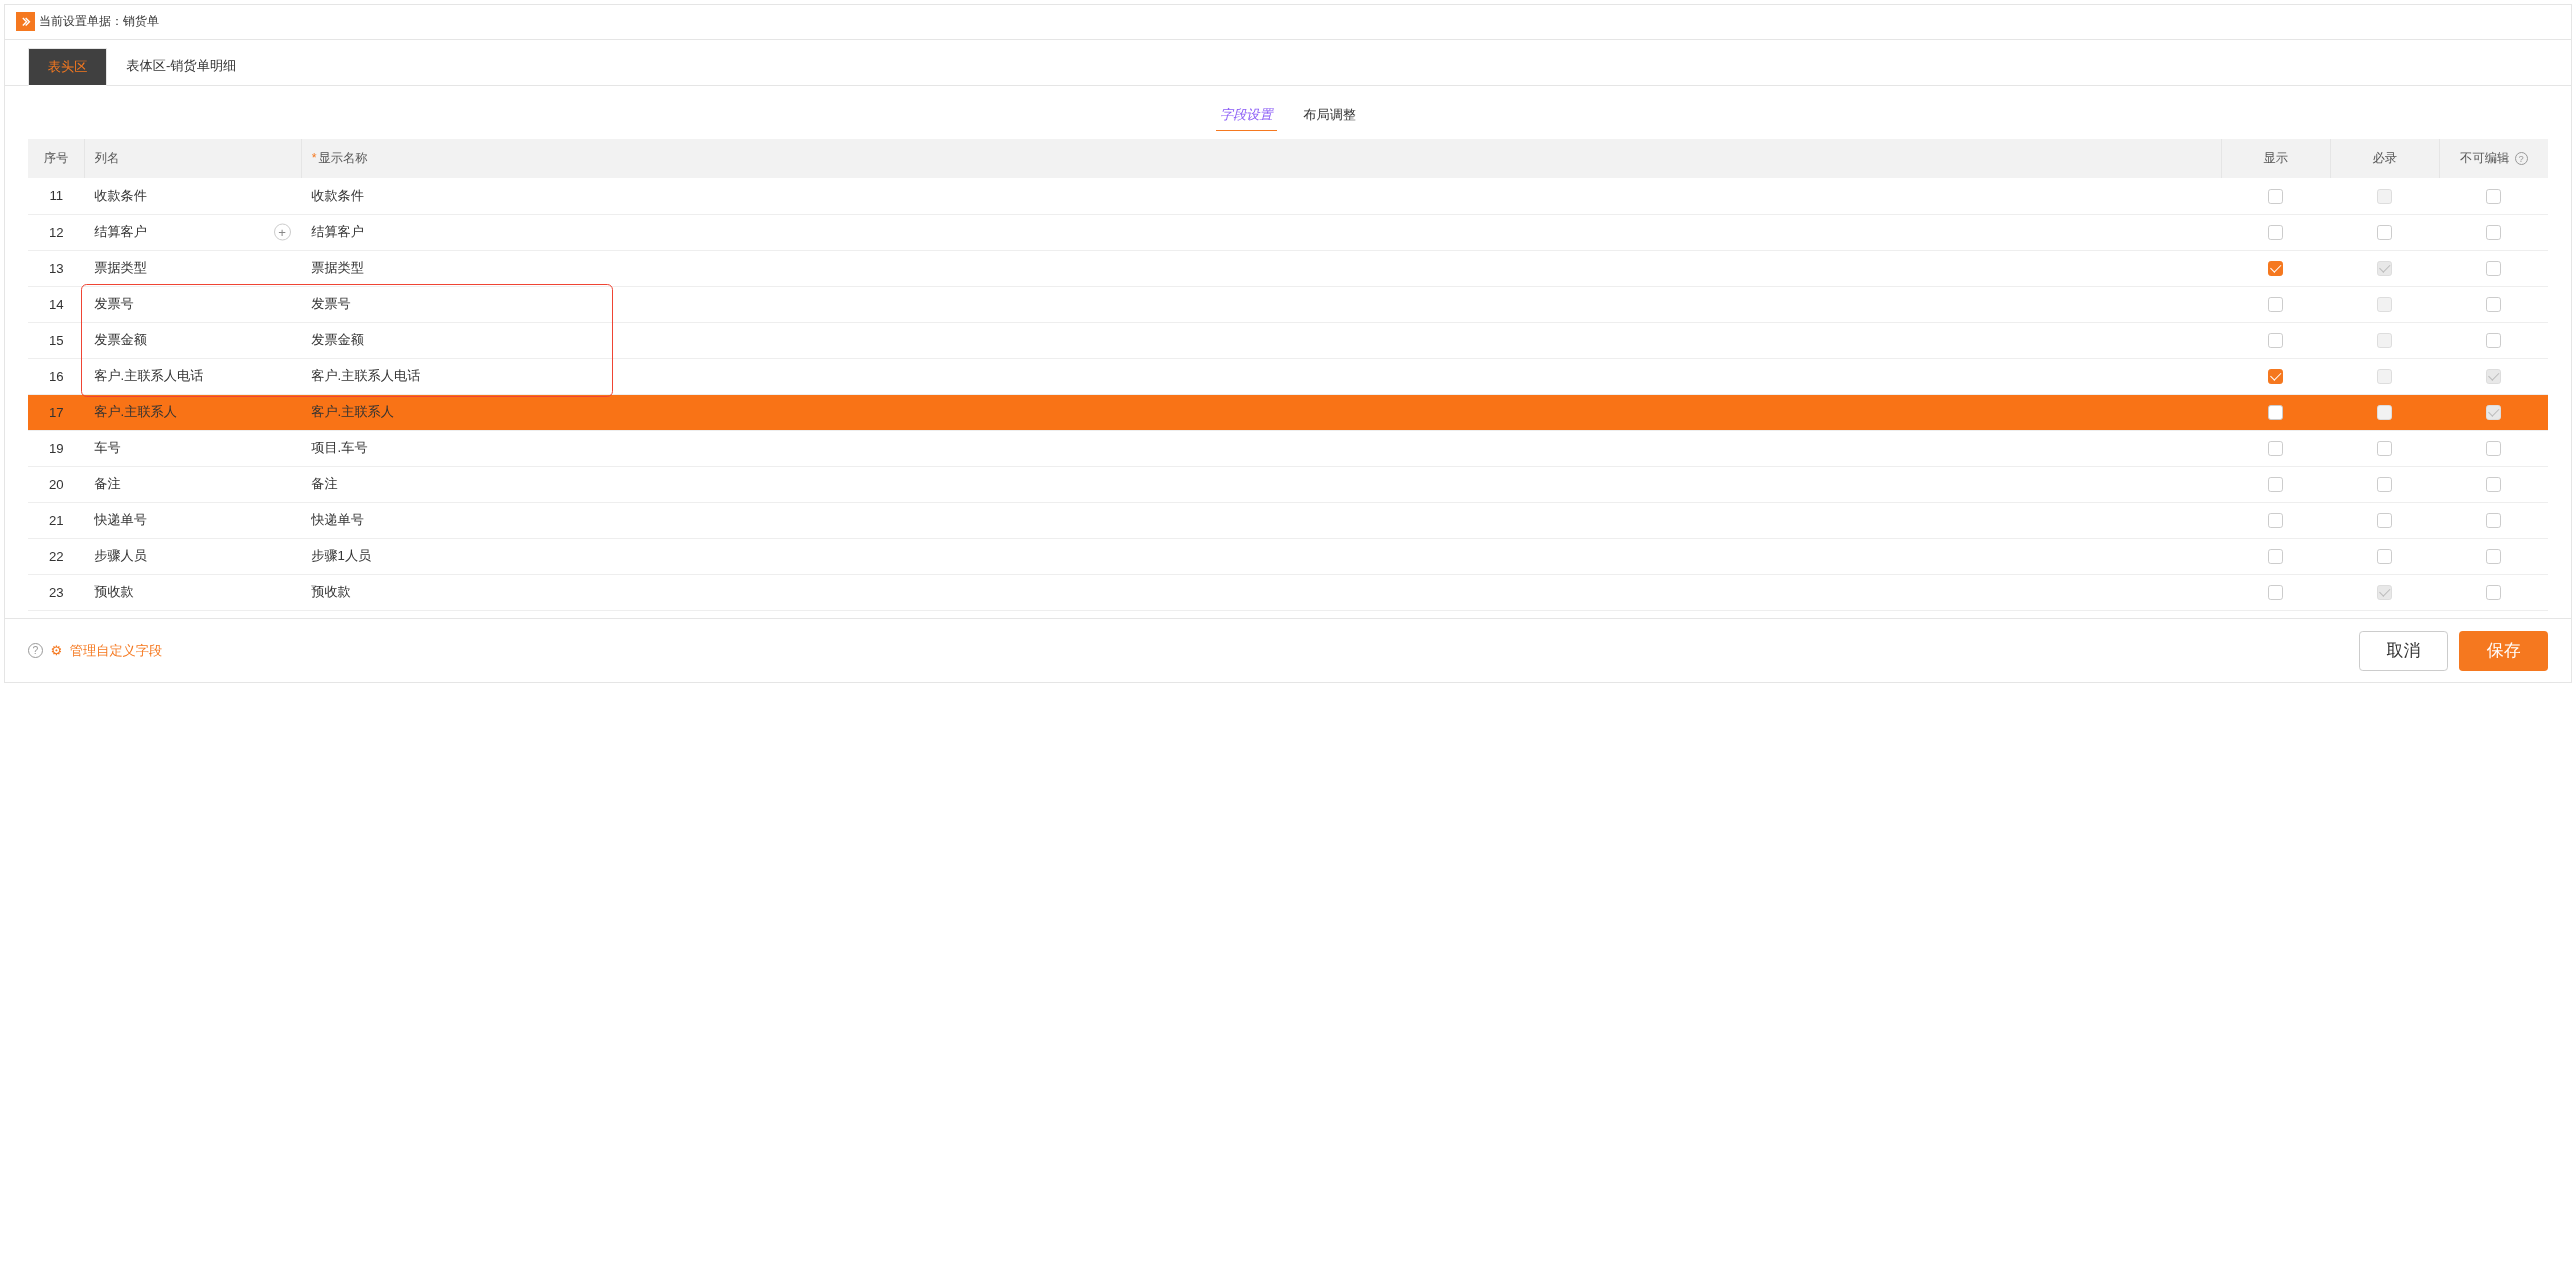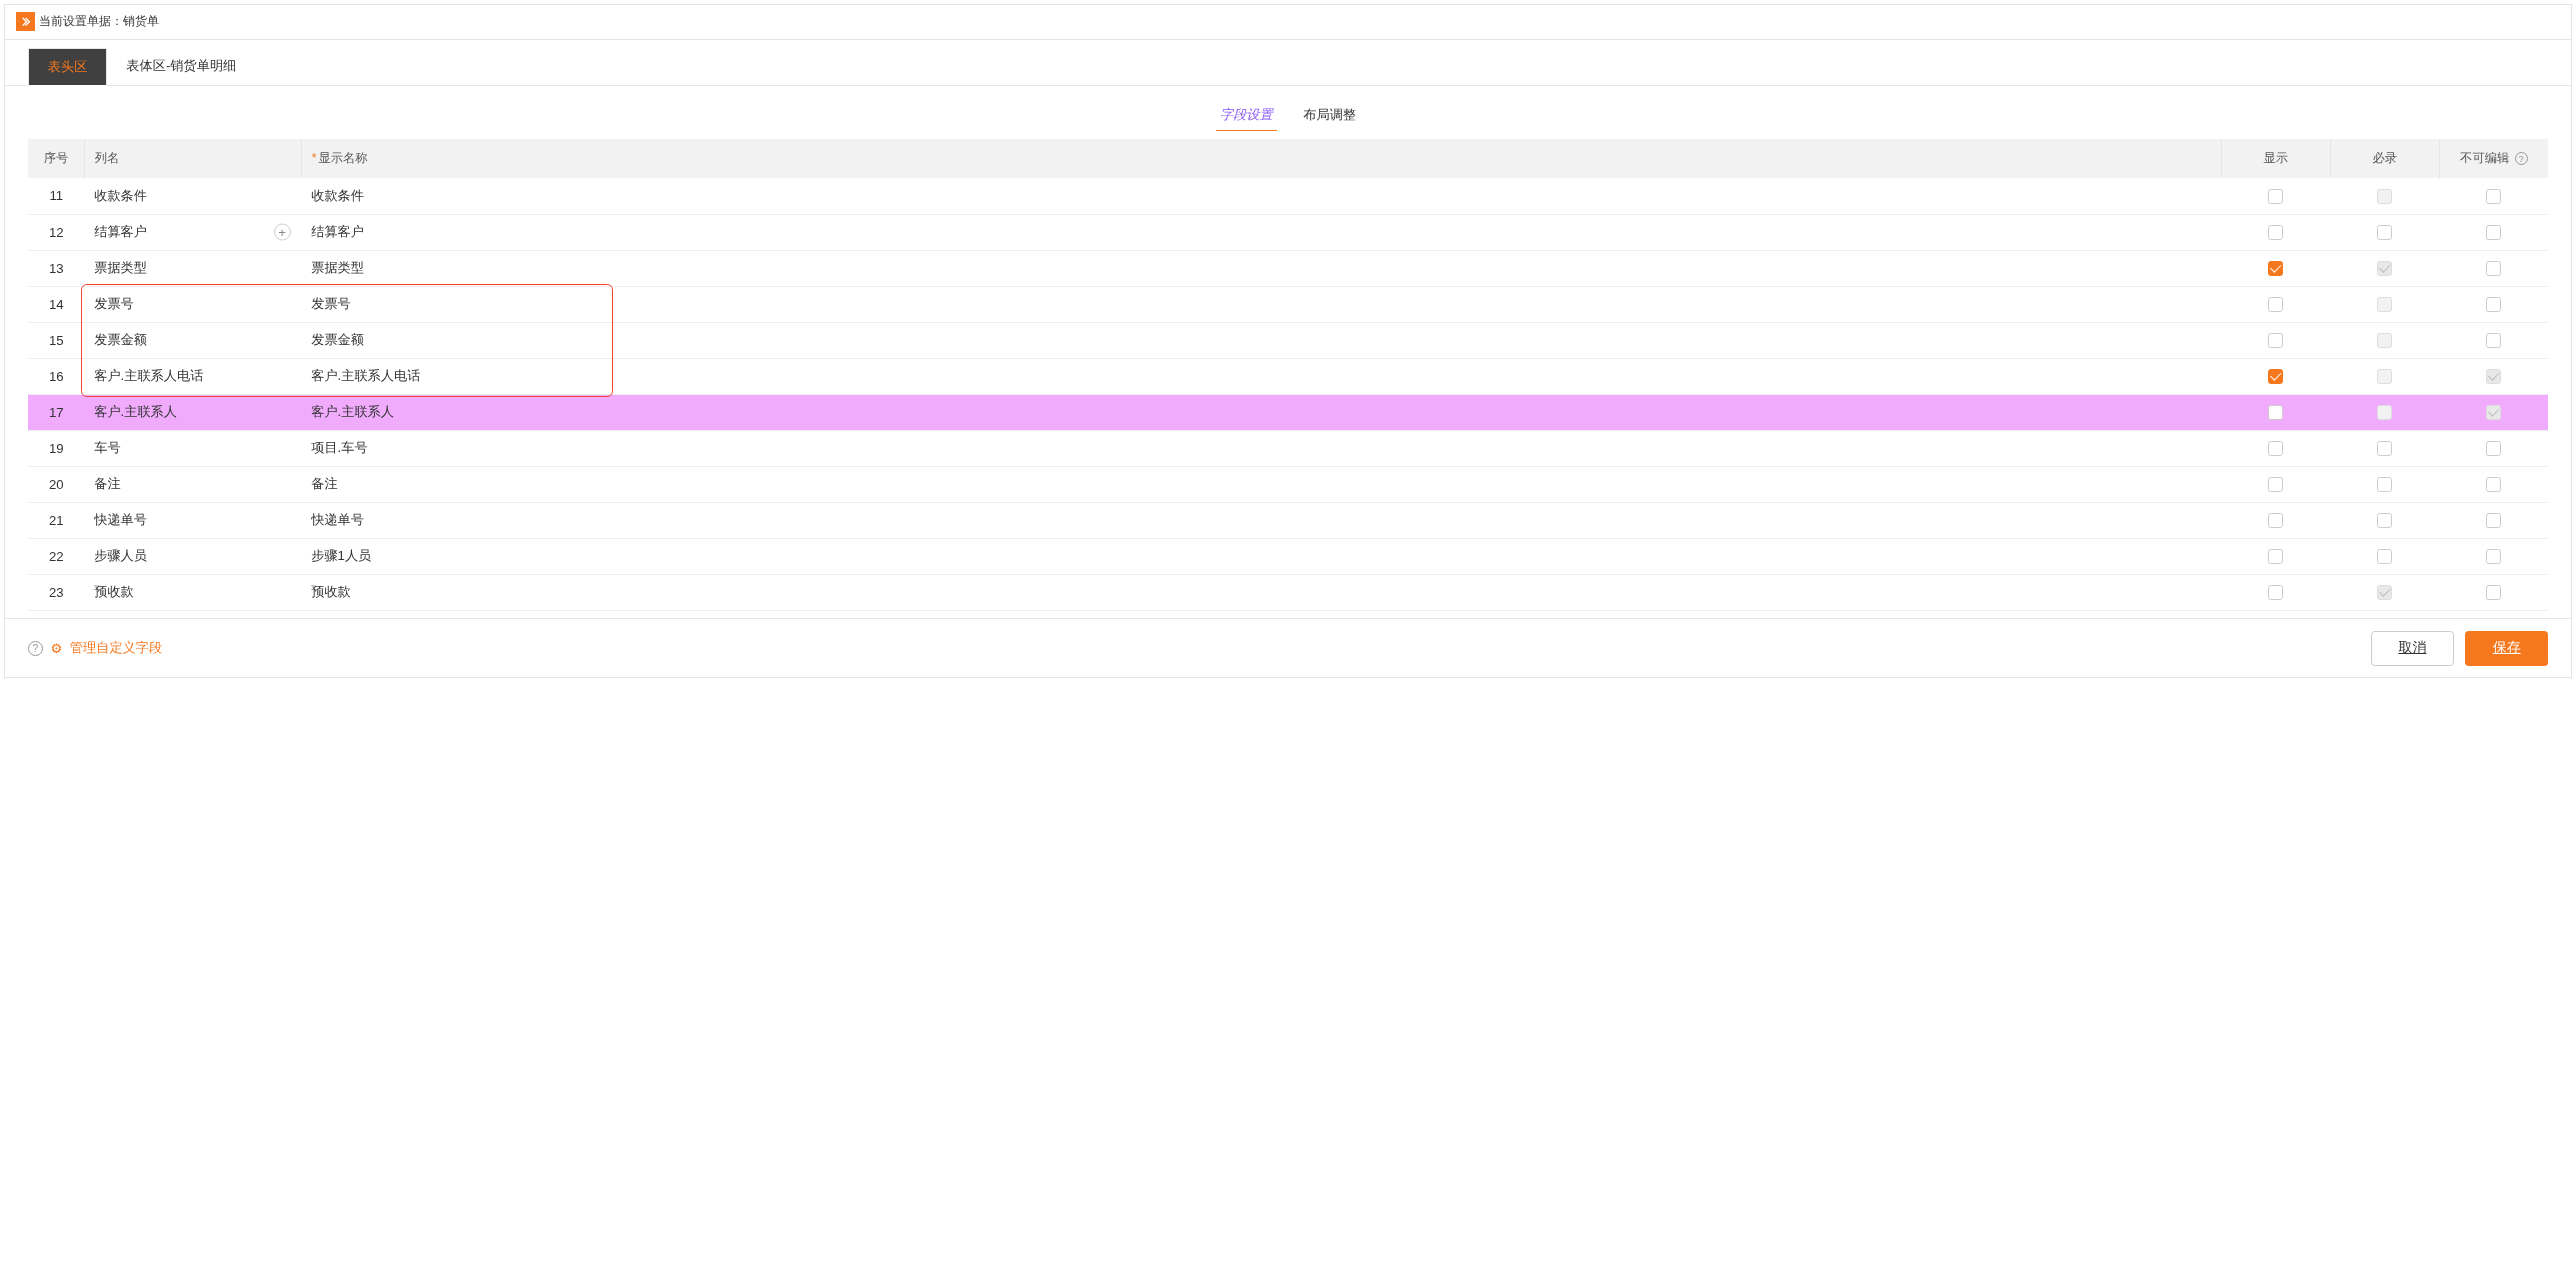--- a/index.html
+++ b/index.html
@@ -120,21 +120,21 @@
       align-items: center;
       justify-content: center;
       color: #999;
       margin-left: 1.9px;
     }
     tbody tr {
       border-bottom: 0.9px solid #eee;
       height: 36px;
     }
     tbody tr.highlighted {
-      background: #f0abfc;
+      background: #f97316;
     }
     tbody td {
       padding: 7.6px 9.4px;
       font-size: 13.2px;
       color: #333;
     }
     .col-seq {
       width: 57px;
       text-align: center;
     }
@@ -242,24 +242,23 @@
       cursor: pointer;
       font-size: 13.2px;
     }
     .footer-right {
       display: flex;
       gap: 11.3px;
     }
     .btn {
       padding: 7.6px 26.5px;
       border-radius: 3.8px;
-      font-size: 14px;
+      font-size: 17px;
       cursor: pointer;
       border: 0.9px solid transparent;
-      text-decoration: underline;
     }
     .btn-cancel {
       background: #fff;
       border-color: #ccc;
       color: #333;
     }
     .btn-save {
       background: #f5781f;
       color: #fff;
     }

